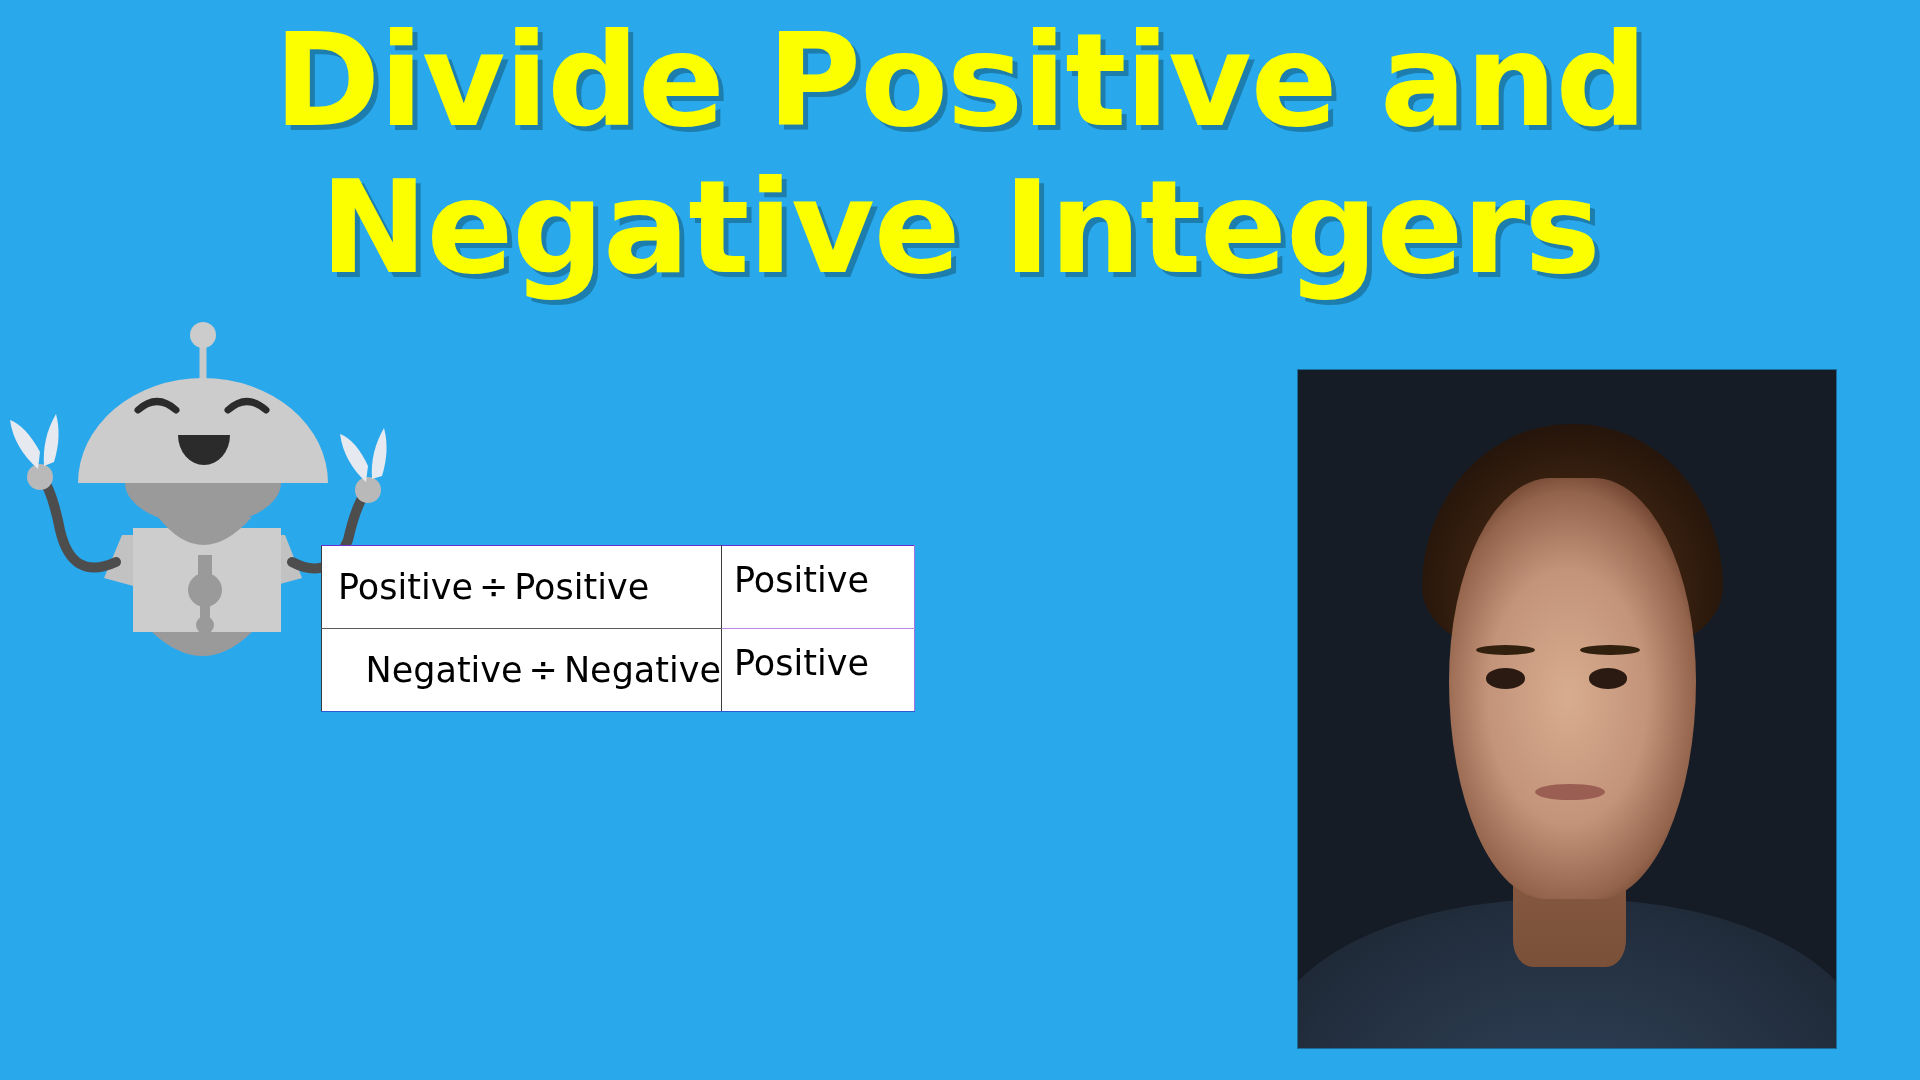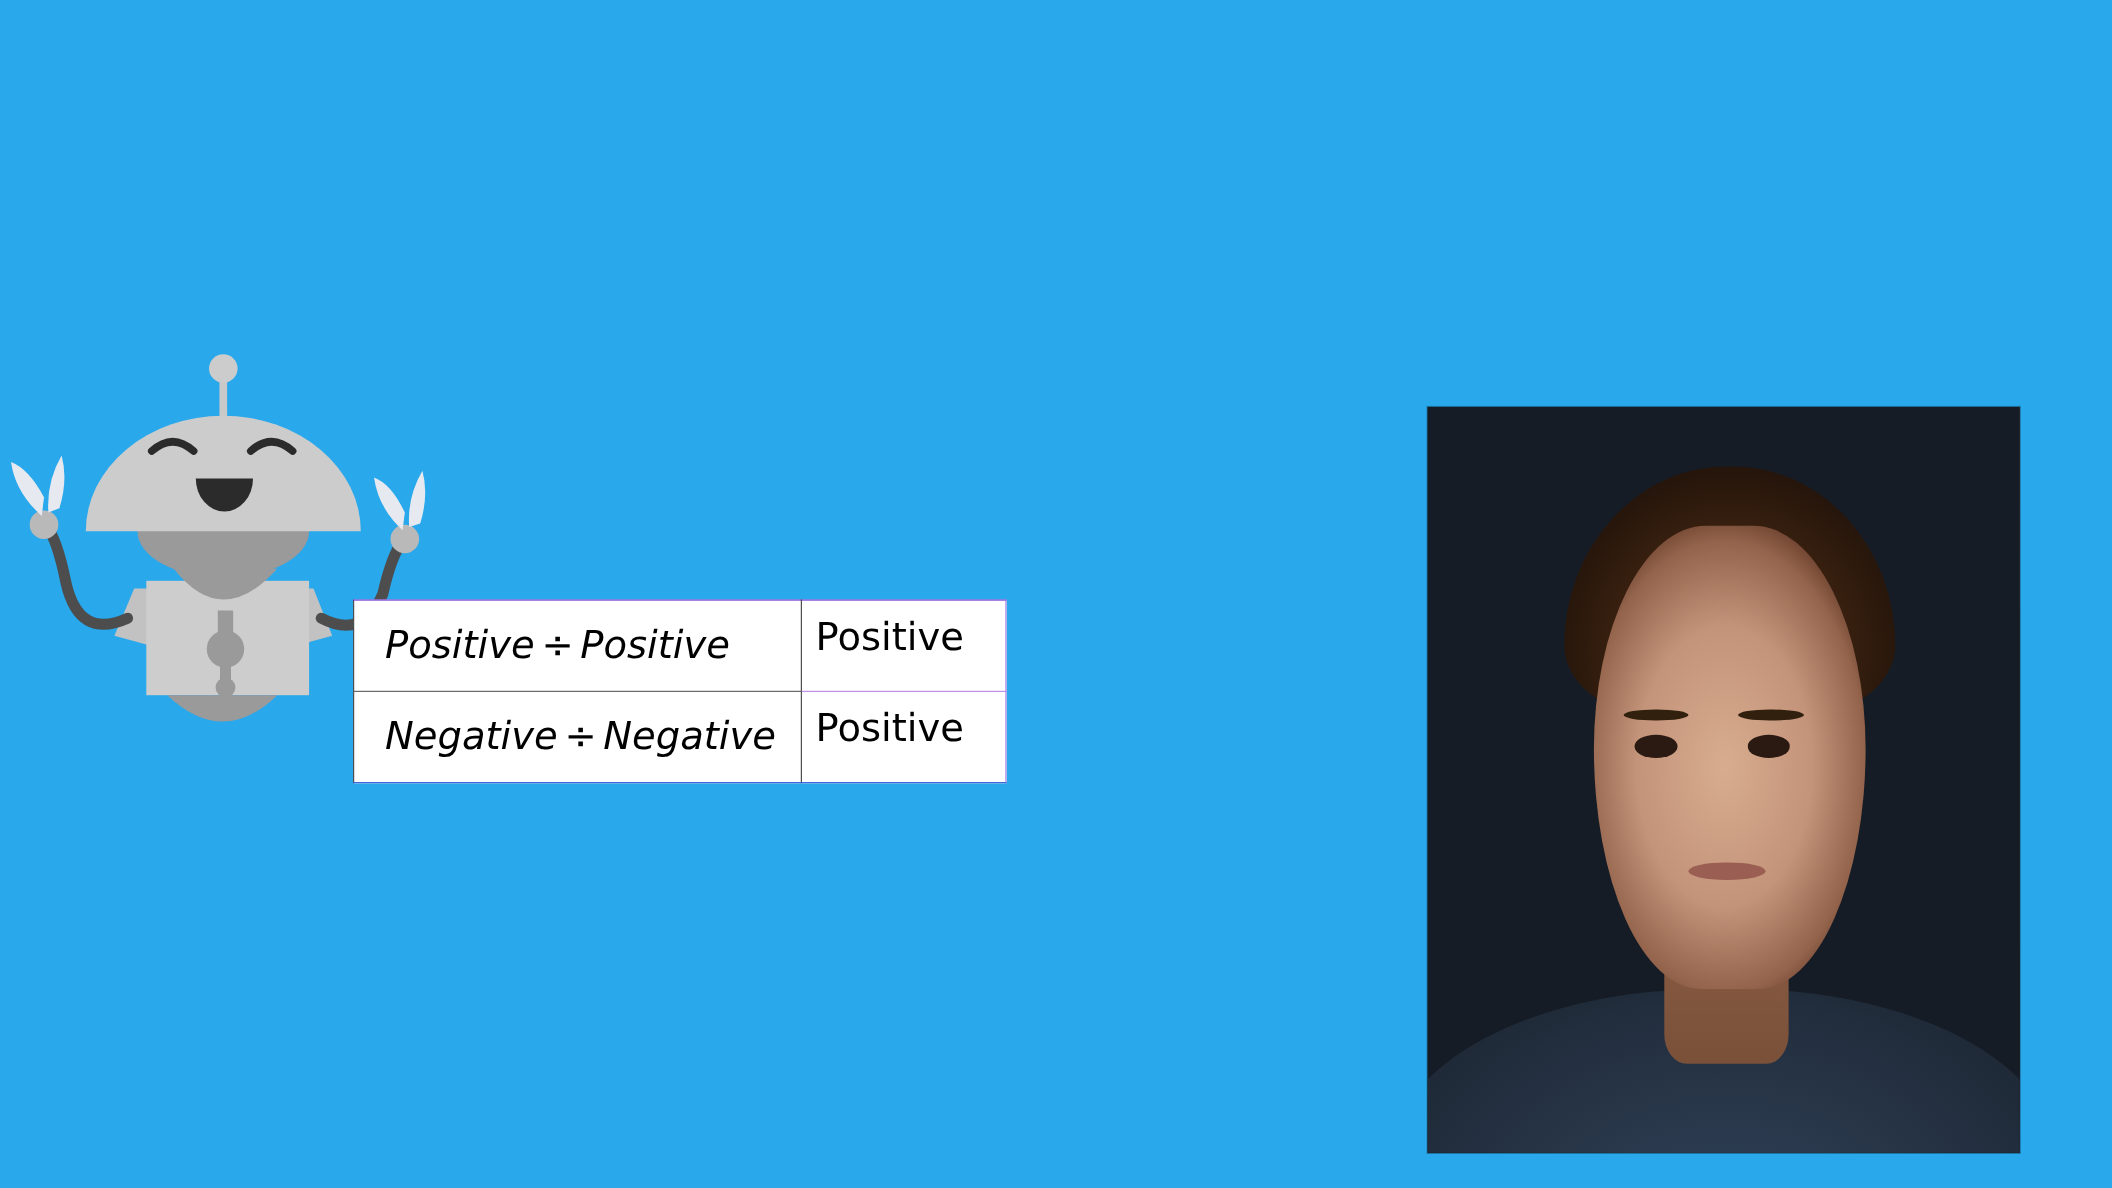--- a/index.html
+++ b/index.html
@@ -66,27 +66,27 @@
     color: #000000;
   }
   #rules-table td.col-left {
     width: 394px;
     height: 68px;
     border-top: 1.6px solid #6a2fd6;
     border-left: 1.6px solid #3c3c3c;
     border-right: 1.6px solid #3c3c3c;
     border-bottom: 1.6px solid #5a5a5a;
     font-size: 35px;
-    padding: 0 0 0 28px;
+    padding: 0 0 0 16px;
     line-height: 68px;
     white-space: nowrap;
-    font-style: italic;
   }
   #rules-table tr:last-child td.col-left {
     border-bottom: 1.6px solid #2d58d8;
+    text-align: right;
   }
   #rules-table td.col-right {
     width: 198px;
     height: 68px;
     border-top: 1.6px solid #a273e0;
     border-left: 1.6px solid #a273e0;
     border-right: 1.6px solid #a273e0;
     border-bottom: 1.6px solid #bb86e8;
     font-size: 35px;
     padding: 0 0 14px 12px;
@@ -180,20 +180,24 @@
     height: 2.4%;
     background: #9a5f52;
     border-radius: 50%;
   }
 </style>
 </head>
 <body>
 
 <div id="slide">
 
+  <div id="title-block">
+    <div class="title-line" id="title-line-1">Divide Positive and</div>
+    <div class="title-line" id="title-line-2">Negative Integers</div>
+  </div>
 
   <div id="robot">
     <svg viewBox="0 0 420 470" width="420" height="470">
 
       <line x1="203" y1="225" x2="203" y2="150" stroke="#c9c9c9" stroke-width="7"></line>
       <circle cx="203" cy="145" r="13" fill="#cccccc"></circle>
 
       <ellipse cx="203" cy="293" rx="78" ry="42" fill="#9a9a9a"></ellipse>
 
       <path d="M 78 293 A 125 105 0 0 1 328 293 Z" fill="#cccccc"></path>

